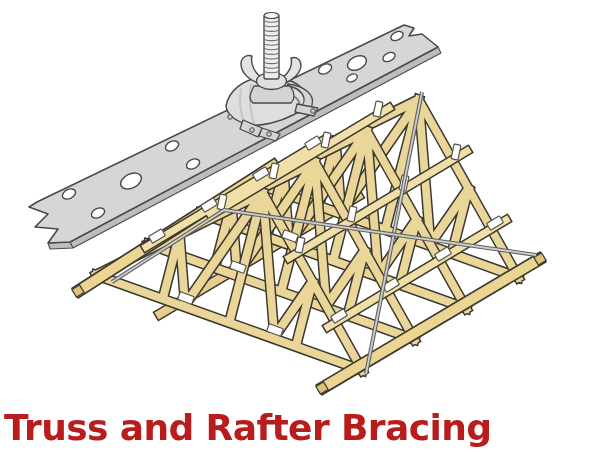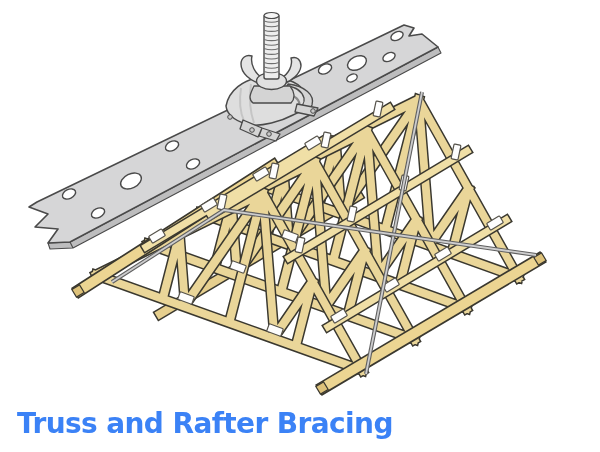--- a/index.html
+++ b/index.html
@@ -2,22 +2,22 @@
 <html><head>
 <meta charset="utf-8">
 <style>
   html,body{margin:0;padding:0;background:#ffffff;}
   .canvas{
     position:relative;width:600px;height:452px;background:#ffffff;overflow:hidden;
     font-family:"DejaVu Sans","Liberation Sans",sans-serif;
   }
   .art{position:absolute;left:0;top:0;}
   .title{
-    position:absolute;left:17px;top:407px;
-    font-size:28px;font-weight:bold;letter-spacing:-0.6px;color:#3b82f6;
+    position:absolute;left:4px;top:407px;
+    font-size:36px;font-weight:bold;letter-spacing:-0.6px;color:#b91c1c;
     white-space:nowrap;
   }
   
   .wo{stroke:#3a382f;fill:none;stroke-linejoin:round;stroke-linecap:square;}
   .wi{fill:none;stroke-linejoin:round;stroke-linecap:square;}
   .truss-o{stroke-width:11px;}
   .truss-i{stroke:#ead699;stroke-width:8px;}
   .binder-o{stroke-width:13px;}
   .binder-i{stroke:#ecd592;stroke-width:9.6px;}
   .purlin-o{stroke-width:10px;}

